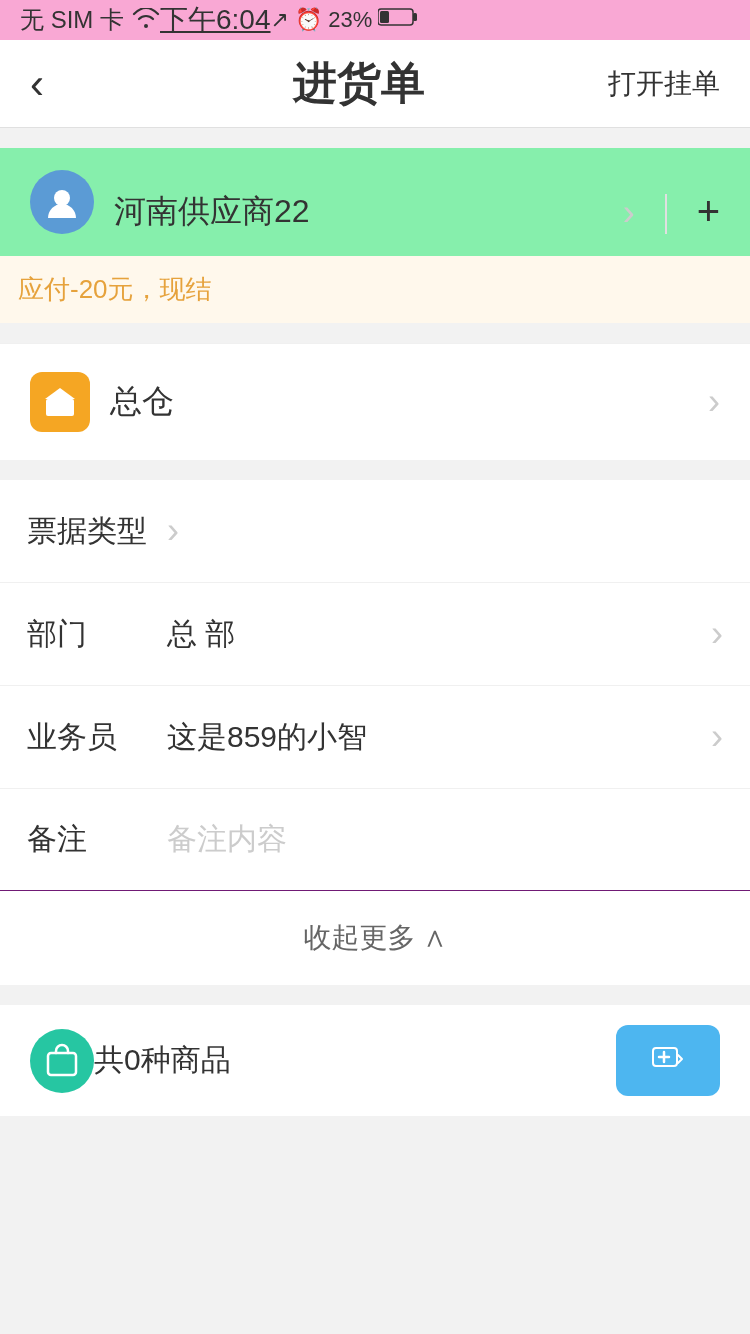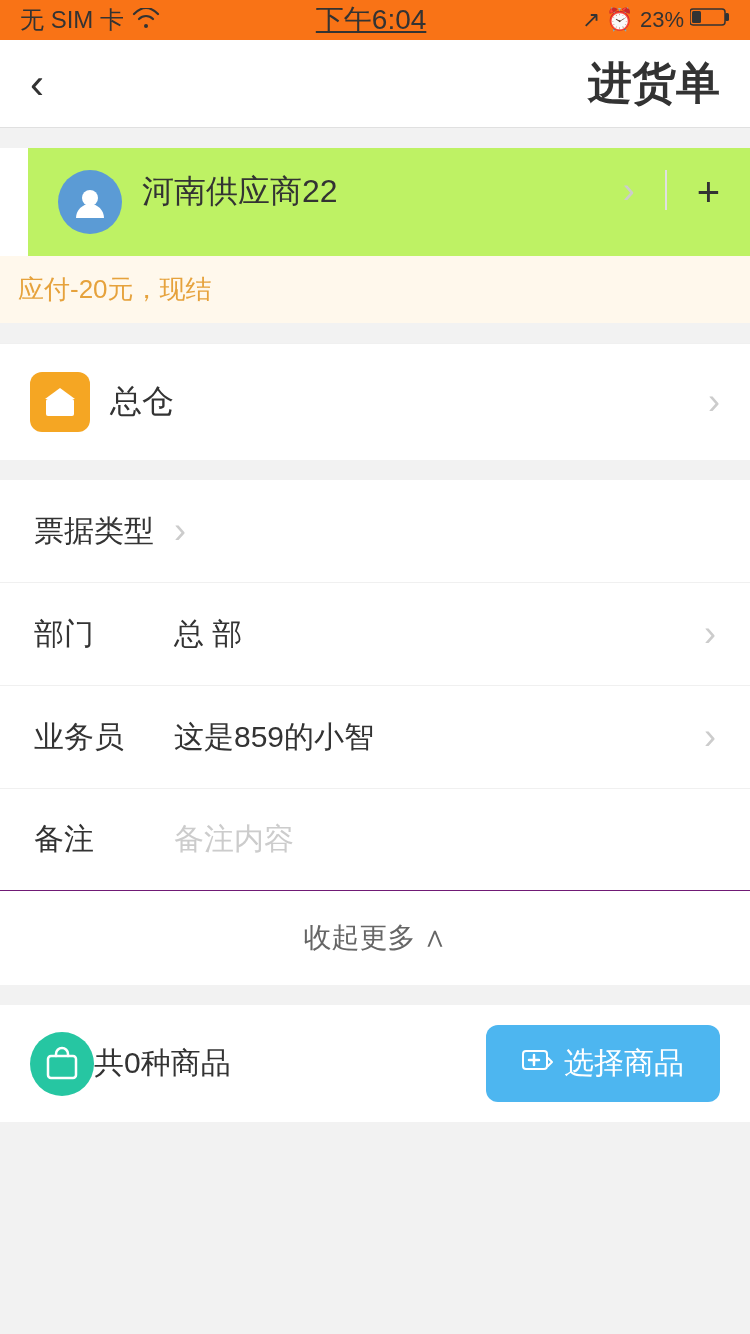--- a/index.html
+++ b/index.html
@@ -10,24 +10,24 @@
       background: #f2f2f2;
       font-family: -apple-system, "PingFang SC", "Helvetica Neue", sans-serif;
       font-size: 28px;
       color: #333;
     }
 
     
     .status-bar {
       width: 750px;
       height: 40px;
-      background: #f97316;
-      display: flex;
-      align-items: center;
-      justify-content: space-between;
+      background: #f9a8d4;
+      display: flex;
+      align-items: center;
+      justify-content: flex-start;
       padding: 0 20px;
       font-size: 24px;
       color: #333;
     }
     .status-bar-left { display: flex; align-items: center; gap: 8px; }
     .status-bar-center { font-size: 28px; font-weight: 500; text-decoration: underline; }
     .status-bar-right { display: flex; align-items: center; gap: 6px; font-size: 22px; }
 
     
     .nav-bar {
@@ -65,24 +65,23 @@
 
     
     .card {
       background: #fff;
       margin-bottom: 0;
     }
 
     
     .supplier-row {
       display: flex;
-      align-items: flex-start;
+      align-items: flex-end;
       padding: 22px 30px;
-      background: #bef264;
-      margin-left: 28px;
+      background: #86efac;
     }
     .supplier-avatar {
       width: 64px;
       height: 64px;
       border-radius: 50%;
       background: #5b9bd5;
       display: flex;
       align-items: center;
       justify-content: center;
       margin-right: 20px;
@@ -148,21 +147,21 @@
     }
 
     
     .form-section {
       background: #fff;
       margin-top: 20px;
     }
     .form-row {
       display: flex;
       align-items: center;
-      padding: 30px 34px;
+      padding: 30px 27px;
       border-bottom: 1px solid #f0f0f0;
       cursor: pointer;
     }
     .form-row-label {
       font-size: 30px;
       color: #333;
       width: 140px;
       flex-shrink: 0;
     }
     .form-row-value {
@@ -263,20 +262,21 @@
       </svg>
     </span>
   </div>
 </div>
 
 <div class="nav-bar">
   <div class="nav-back">
     <span style="font-size:42px; font-weight:300;">‹</span>
   </div>
   <div class="nav-title">进货单</div>
+  <div class="nav-action">打开挂单</div>
 </div>
 
 <div class="section-gap"></div>
 
 <div class="card">
   <div class="supplier-row">
     <div class="supplier-avatar">
       <svg viewBox="0 0 36 36" fill="white">
         <circle cx="18" cy="14" r="8"></circle>
         <path d="M4 34c0-7.7 6.3-14 14-14s14 6.3 14 14" stroke="none"></path>
@@ -344,15 +344,14 @@
   </div>
   <div class="bottom-count">共0种商品</div>
   <button class="select-btn">
     <span class="select-btn-icon">
       <svg width="32" height="28" viewBox="0 0 32 28" fill="none">
         <rect x="1" y="5" width="24" height="18" rx="3" stroke="white" stroke-width="2"></rect>
         <path d="M7 14h10M12 9v10" stroke="white" stroke-width="2.5" stroke-linecap="round"></path>
         <path d="M26 12l4 4-4 4" stroke="white" stroke-width="2" stroke-linecap="round" stroke-linejoin="round"></path>
       </svg>
     </span>
-    <span>选择商品</span>
   </button>
 </div>
 
 </body></html>

